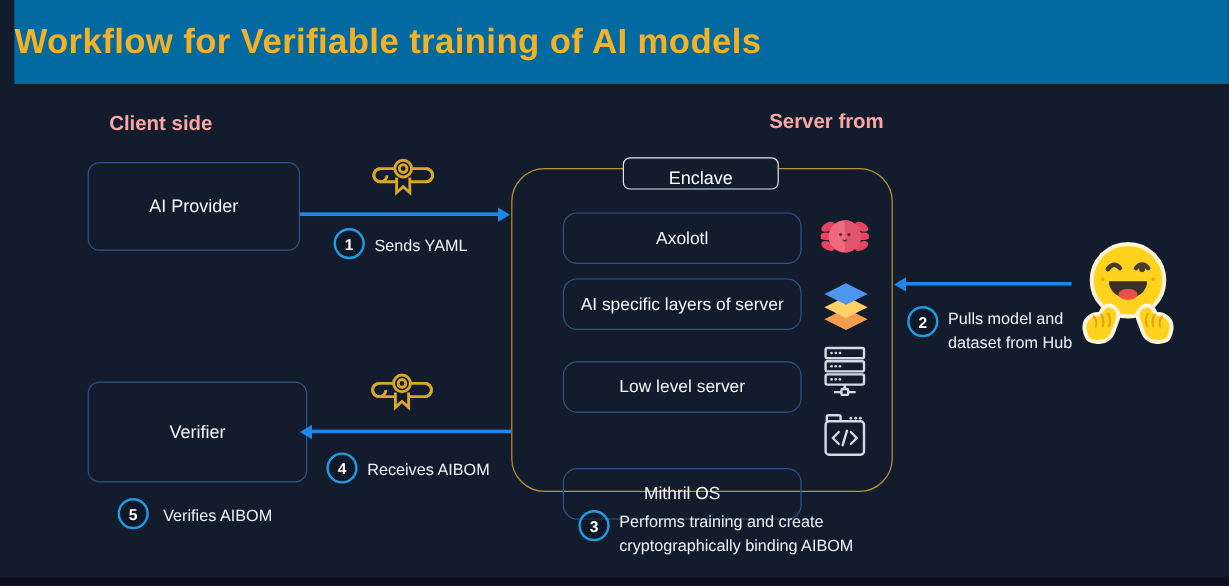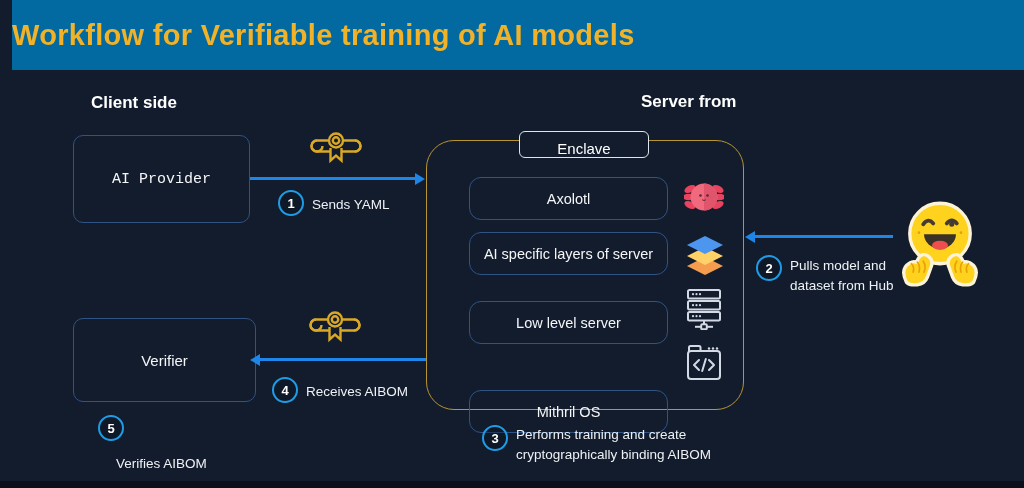--- a/index.html
+++ b/index.html
@@ -20,33 +20,33 @@
   }
   .band-bottom {
     position:absolute; left:0; bottom:0; width:1024px; height:7px;
     background:#0a0f1b;
   }
   .title {
     color:#f2b227; font-size:29px; font-weight:700; letter-spacing:0.3px;
   }
 
   .side-heading {
-    position:absolute; font-size:17px; font-weight:700; color:#ffffff;
+    position:absolute; font-size:17px; font-weight:700; color:#fca5a5;
   }
   #client-heading { left:91px; top:93px; }
   #server-heading { left:641px; top:92px; }
 
   .node-box {
     position:absolute;
     border:1.5px solid #2f5385; border-radius:10px;
     display:flex; align-items:center; justify-content:center;
     font-size:15px; color:#f5f6f8;
     background:transparent;
   }
-  #ai-provider-box { left:73px; top:135px; width:177px; height:88px;font-family:Liberation Mono, monospace; }
+  #ai-provider-box { left:73px; top:135px; width:177px; height:74px; }
   #verifier-box   { left:73px; top:318px; width:183px; height:84px; }
 
   .enclave {
     position:absolute; left:426px; top:140px; width:318px; height:270px;
     border:1.5px solid #b99531; border-radius:28px;
   }
   .enclave-label {
     position:absolute; left:519px; top:131px; width:130px; height:27px;
     border:1.5px solid #dfe5ee; border-radius:6px;
     background:#131c2c;
@@ -261,15 +261,15 @@
   <div class="step-label" style="left:516px; top:425px; width:235px;">Performs training and create cryptographically binding AIBOM</div>
 
   <div class="step-circle" style="left:272px; top:377px;">
     <span>4</span>
   </div>
   <div class="step-label" style="left:306px; top:382px; width:140px;">Receives AIBOM</div>
 
   <div class="step-circle" style="left:98px; top:415px;">
     <span>5</span>
   </div>
-  <div class="step-label" style="left:116px; top:420px; width:140px;margin-top:34px;">Verifies AIBOM</div>
+  <div class="step-label" style="left:136px; top:420px; width:140px;">Verifies AIBOM</div>
 
 </div>
 
 </body></html>

